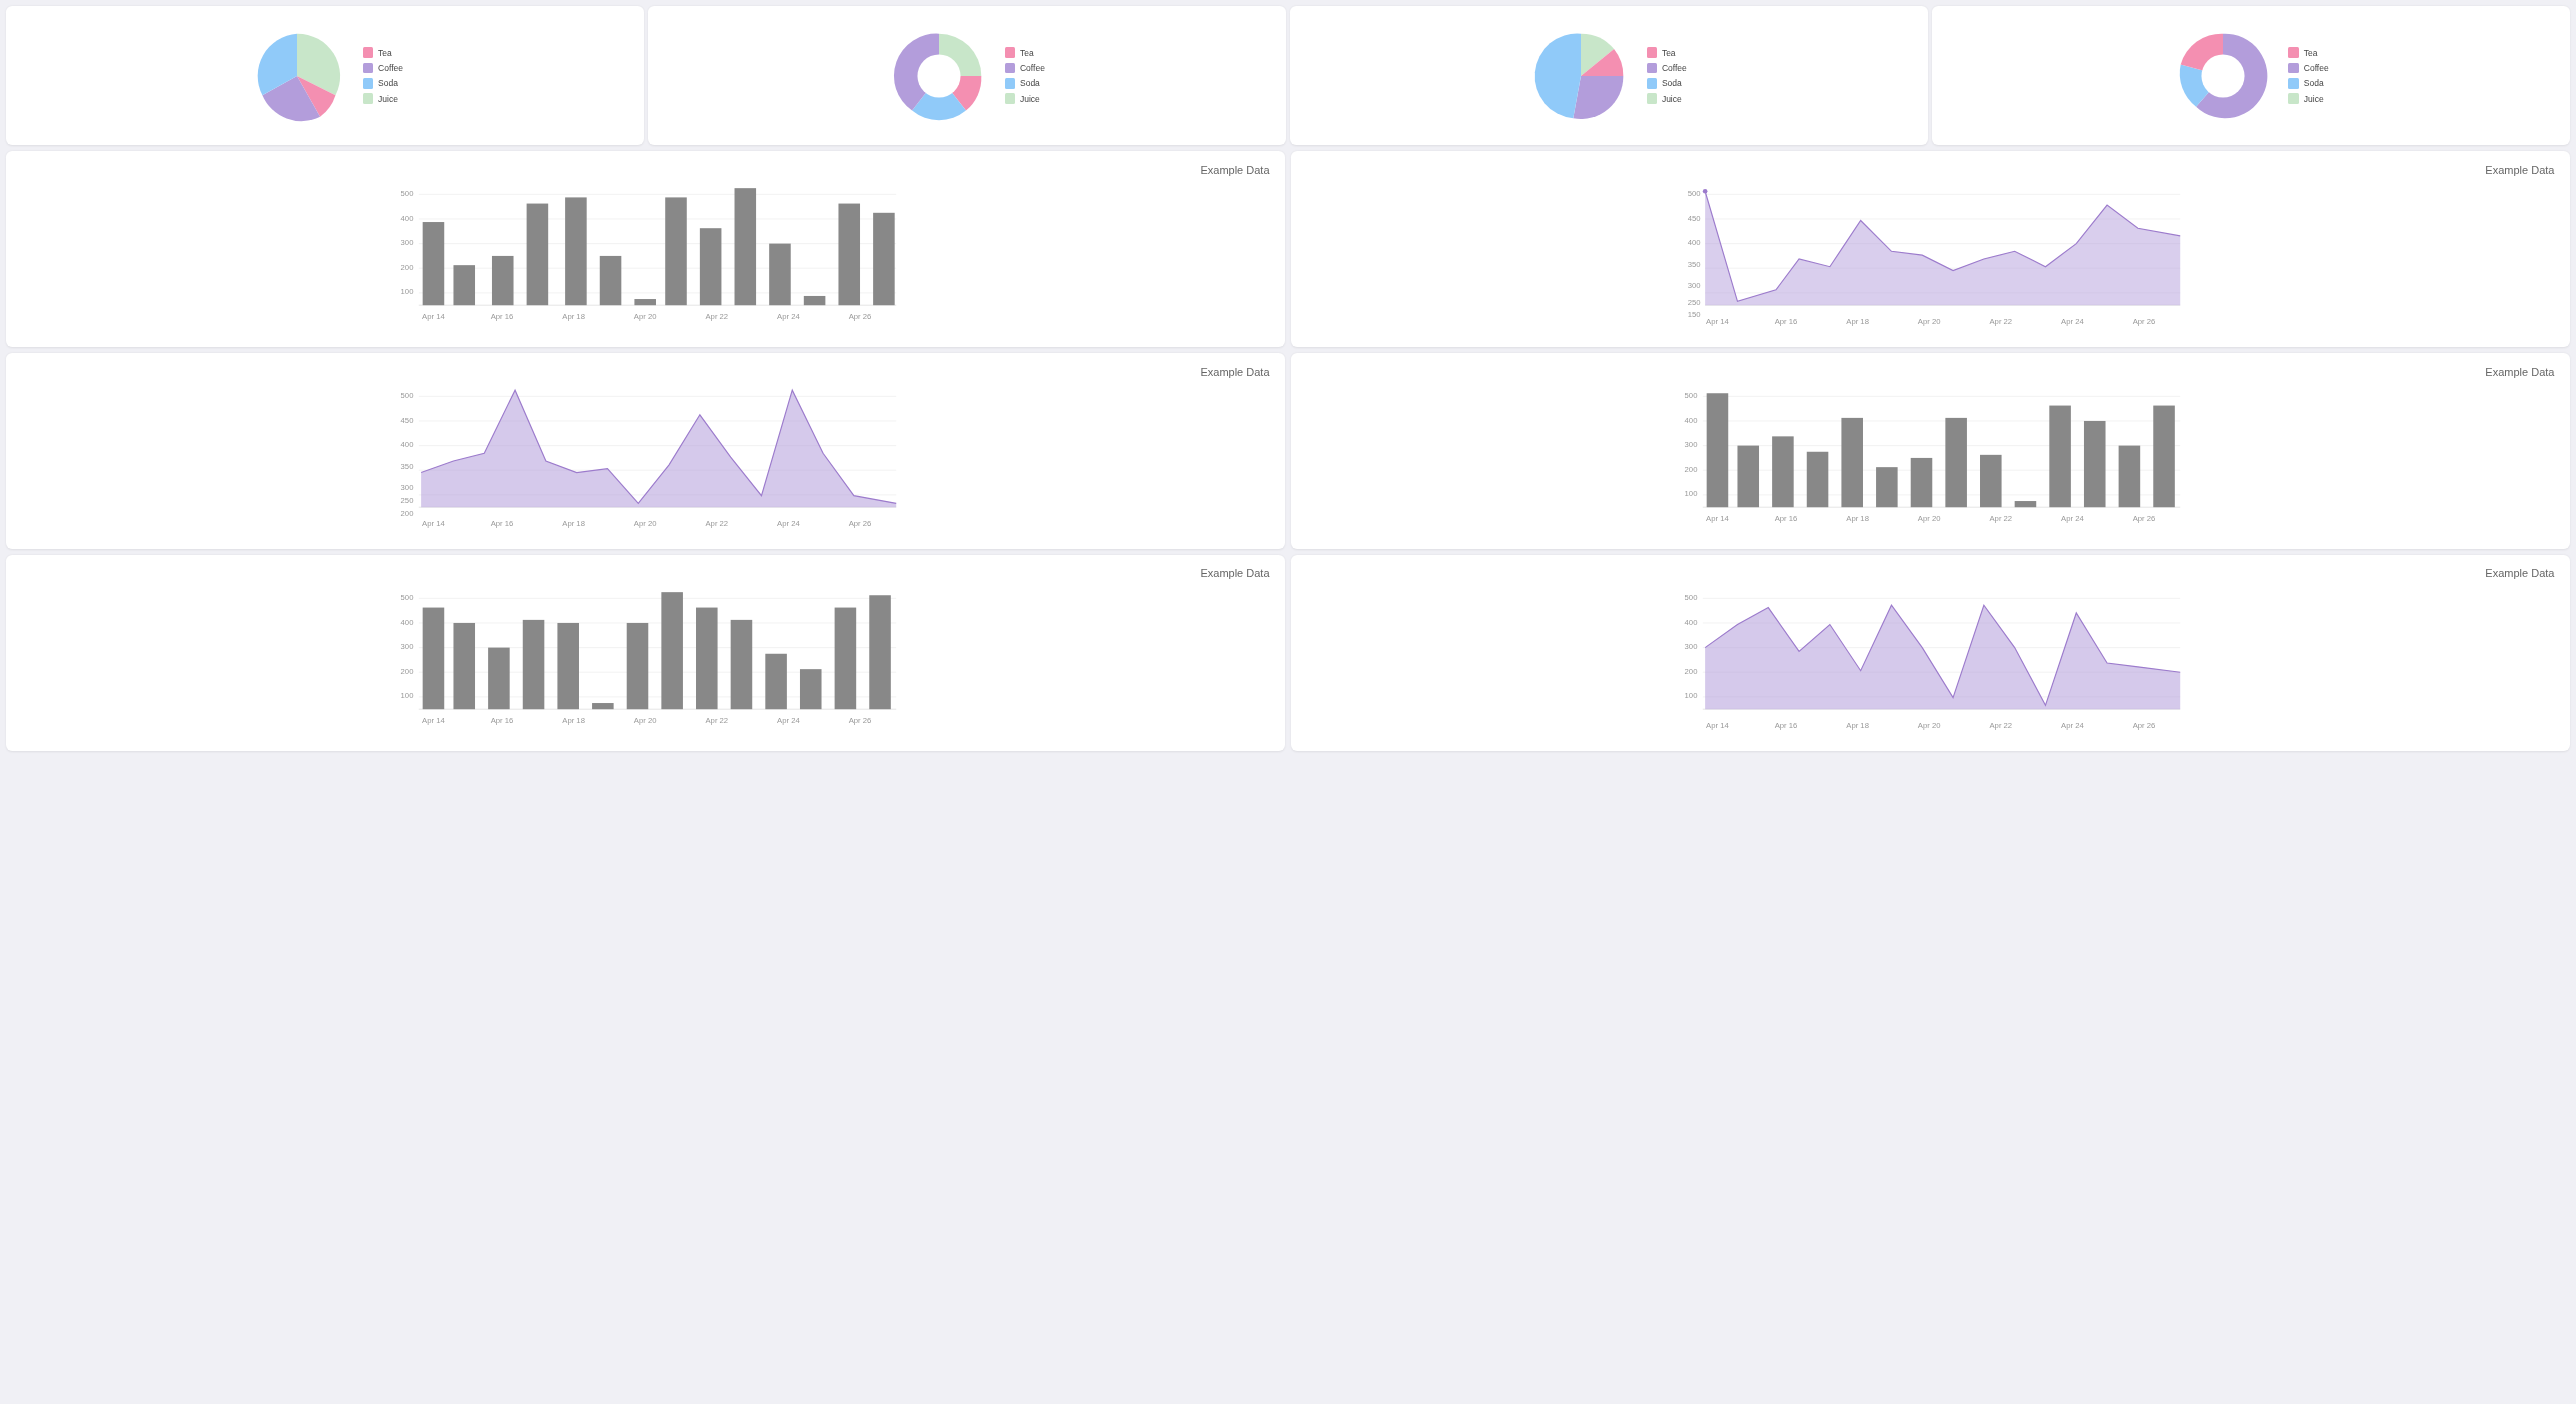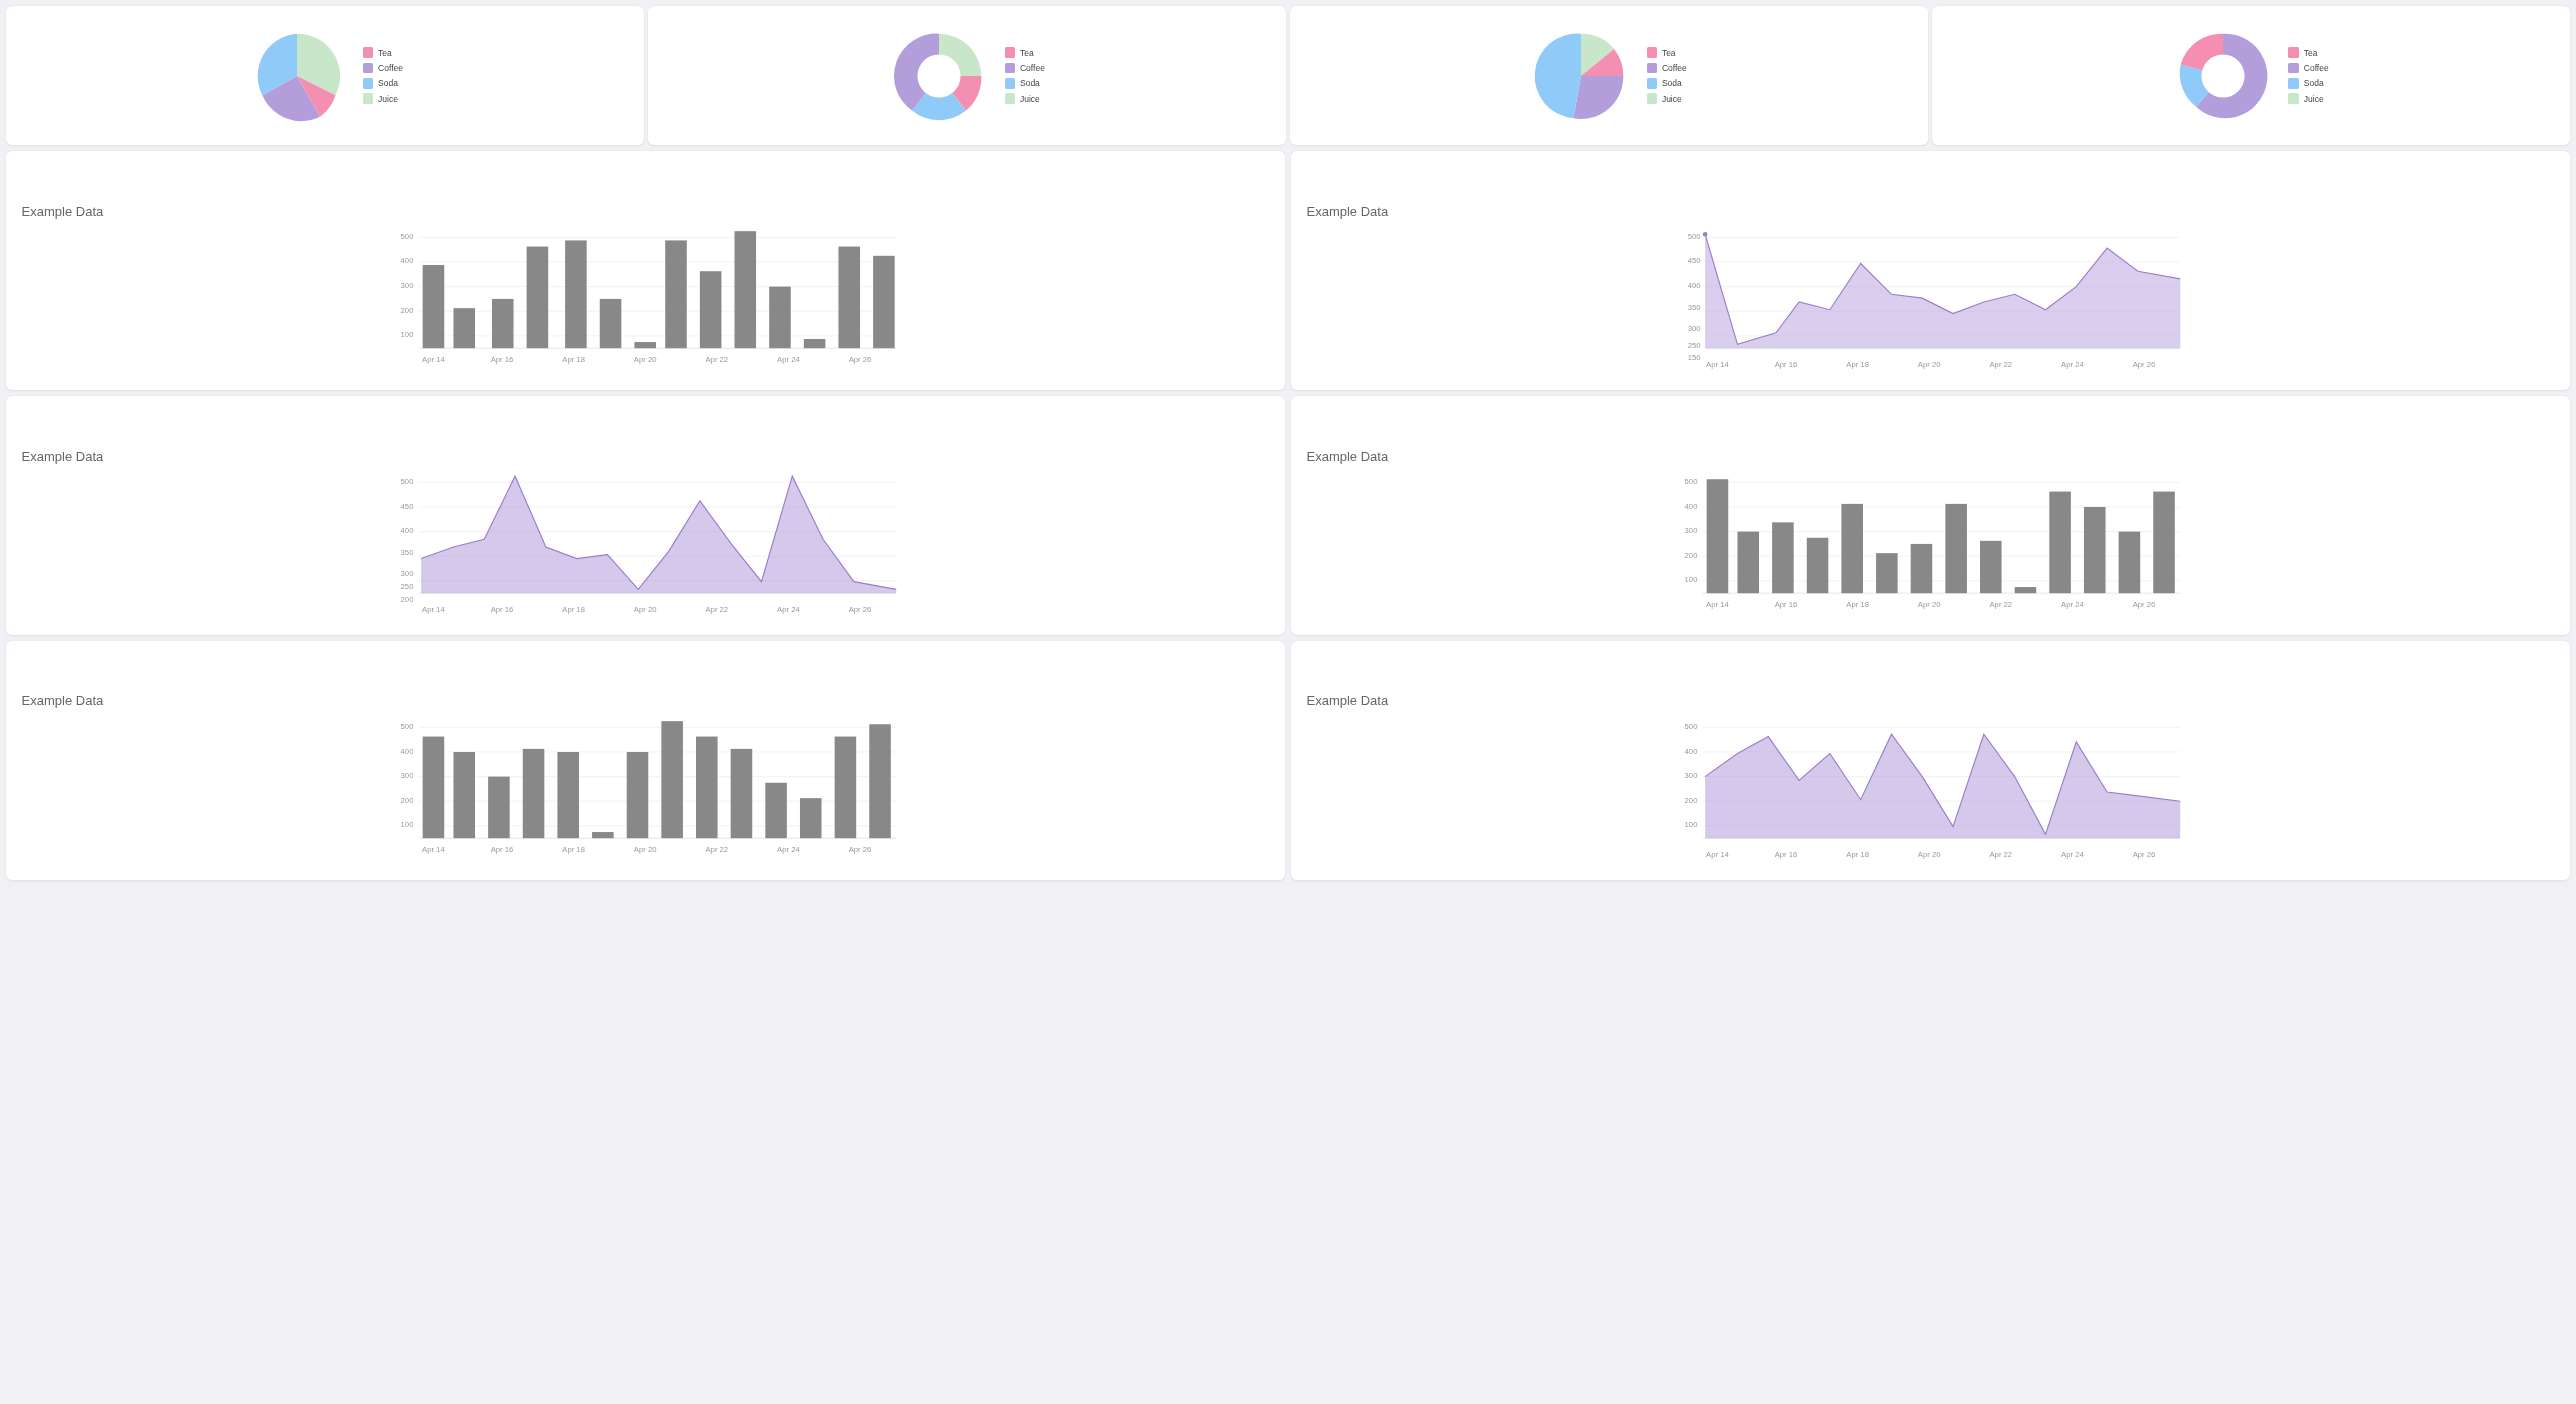--- a/index.html
+++ b/index.html
@@ -52,25 +52,24 @@
       border-radius: 1.5px;
       flex-shrink: 0;
     }
     .chart-card {
       background: #fff;
       border-radius: 6.2px;
       padding: 12.3px 15.4px 9.2px 15.4px;
       box-shadow: 0 0.8px 2.3px rgba(0,0,0,0.08);
     }
     .chart-title {
-      text-align: left;
-      font-size: 13px;
+      text-align: right;
+      font-size: 11px;
       color: #666;
       margin-bottom: 6.2px;
-      margin-top: 40px;
     }
     svg text {
       font-family: -apple-system, BlinkMacSystemFont, 'Segoe UI', sans-serif;
     }
   </style>
 </head>
 <body>
 
 <div class="grid">
 

